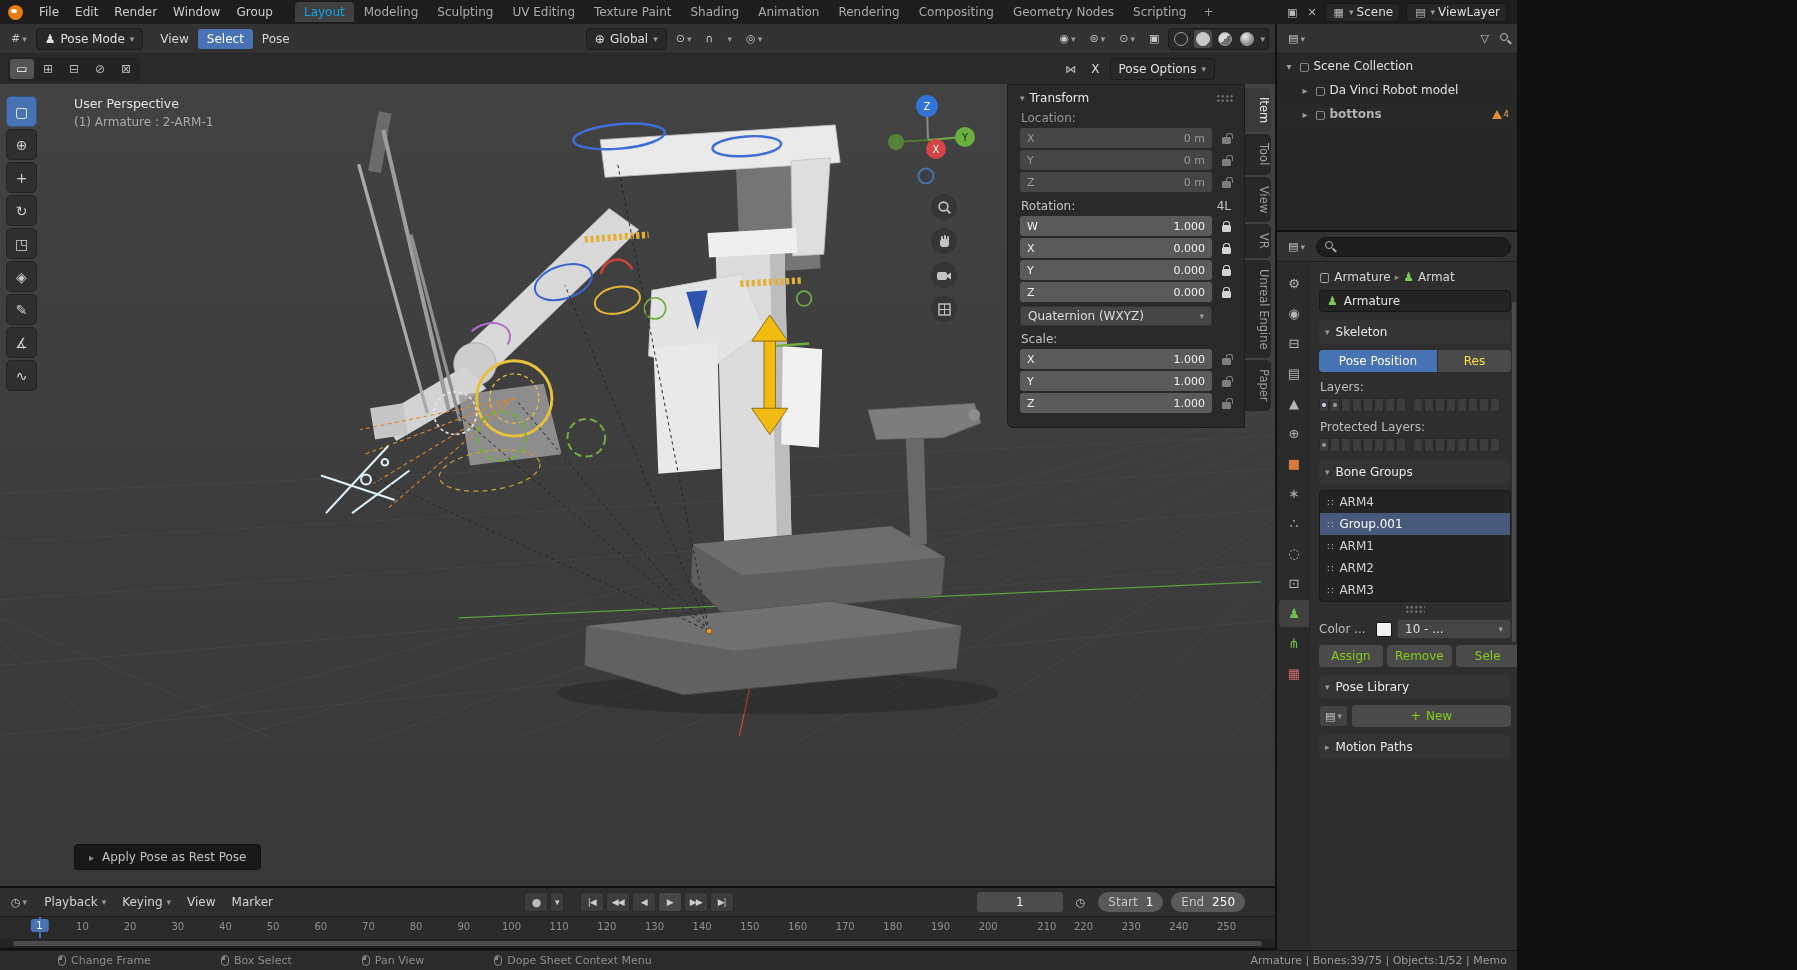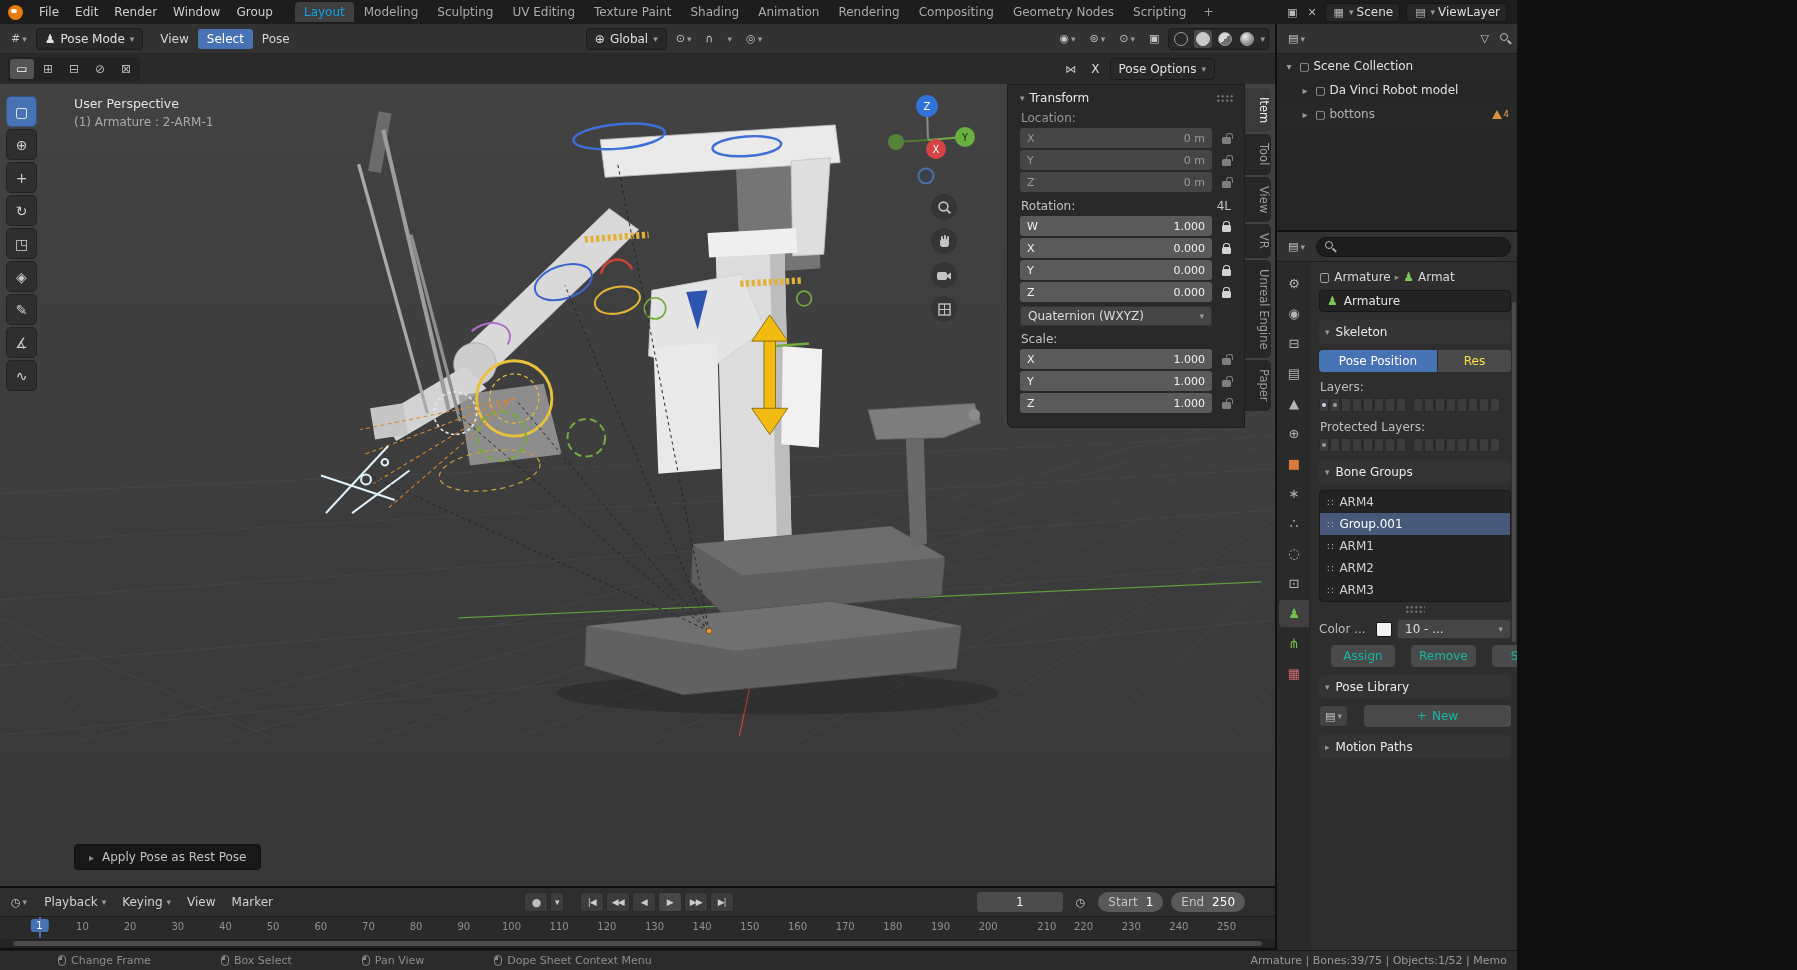--- a/index.html
+++ b/index.html
@@ -103,21 +103,21 @@
   .outliner { height:206px; flex:0 0 206px; background:#262626; display:flex; flex-direction:column; }
   .out-head { height:30px; background:#323232; border-bottom:1px solid #1e1e1e; display:flex; align-items:center; padding:0 6px; gap:6px; }
   .i-search { width:11px; height:11px; position:relative; display:inline-block; }
   .i-search::before { content:""; position:absolute; width:6px; height:6px; border:1.6px solid #b5b5b5; border-radius:50%; left:0; top:0; }
   .i-search::after { content:""; position:absolute; width:4.5px; height:1.7px; background:#b5b5b5; transform:rotate(45deg); left:7px; top:8px; }
   .orow { display:flex; align-items:center; height:24px; padding-right:8px; gap:4px; }
   .orow:nth-child(odd){ background:#282828; }
   .odisc { color:#9c9c9c;font-size:10px; width:12px; text-align:center; }
   .oicon { color:#c2c2c2; font-size:11px; }
   .olabel { color:#e0e0e0; }
-  .olabel.dim { color:#b2b2b2; }
+  .olabel.dim { color:#b2b2b2;font-weight:bold; }
   .obadge { margin-left:auto; display:flex; align-items:center; gap:1px; }
   .tri { width:0; height:0; border-left:5px solid transparent; border-right:5px solid transparent; border-bottom:9px solid #d8903f; }
   .badge-num { color:#e0a55a; font-size:9px; }
 
   
   .props { flex:1; background:#2e2e2e; display:flex; flex-direction:column; min-height:0; }
   .props-head { height:30px; flex:0 0 30px; background:#323232; border-bottom:1px solid #1e1e1e; display:flex; align-items:center; gap:6px; padding:0 6px; }
   .searchfield { flex:1; height:20px; background:#1d1d1d; border:1px solid #141414; border-radius:10px; display:flex; align-items:center; padding:0 8px; gap:5px; }
   .props-body { flex:1; display:flex; min-height:0; }
   .ptabs { width:34px; background:#2a2a2a; display:flex; flex-direction:column; align-items:center; padding-top:8px; gap:3px; }
@@ -145,21 +145,21 @@
   .ldot.on { background:#c9d6ee; }
   .bglist { background:#232323; border:1px solid #1a1a1a; border-radius:4px; overflow:hidden; }
   .bgrow { height:22px; display:flex; align-items:center; gap:6px; padding:0 7px; color:#d2d2d2; }
   .bgrow.selected { background:#47587a; color:#fff; }
   .bgicon { color:#b0b0b0; font-size:10px; }
   .gripc { margin:3px auto 2px; width:20px; height:8px;
     background-image:radial-gradient(#777 1px, transparent 1.3px); background-size:4.5px 4.5px; }
   .colorrow { display:flex; align-items:center; gap:5px; margin:6px 0; }
   .swatch { width:16px; height:15px; background:#f2f2f2; border:1px solid #141414; border-radius:2px; flex:0 0 16px; }
   .btnrow { display:flex; gap:4px; white-space:nowrap; }
-  .pbtn { height:22px; background:#4a4a4a; border-radius:4px; color:#14b8a6; display:flex; align-items:center; justify-content:center; padding:8px 8px; flex:0 0 64px;margin-left:12px; }
+  .pbtn { height:22px; background:#4a4a4a; border-radius:4px; color:#84cc16; display:flex; align-items:center; justify-content:center; padding:8px 8px; flex:0 0 64px; }
   .plrow { display:flex; gap:4px; align-items:center; }
   .hbtn.boxed { background:#424242; border:1px solid #2c2c2c; border-radius:4px; height:22px; }
   .newbtn { flex:1; gap:5px; }
   .pscroll { position:absolute; right:1px; top:40px; width:4px; height:340px; background:#4b4b4b; border-radius:2px; }
 
   
   .tlh { height:30px; flex:0 0 30px; background:#2e2e2e; border-top:2px solid #101010; display:flex; align-items:center; padding:0 30px 0 6px; gap:4px; }
   .tmenus2 { display:flex; align-items:center; }
   .tmenu { padding:3px 8px; color:#d2d2d2; display:flex; gap:4px; align-items:center; }
   .transport-wrap { display:flex; align-items:center; gap:2px; }

